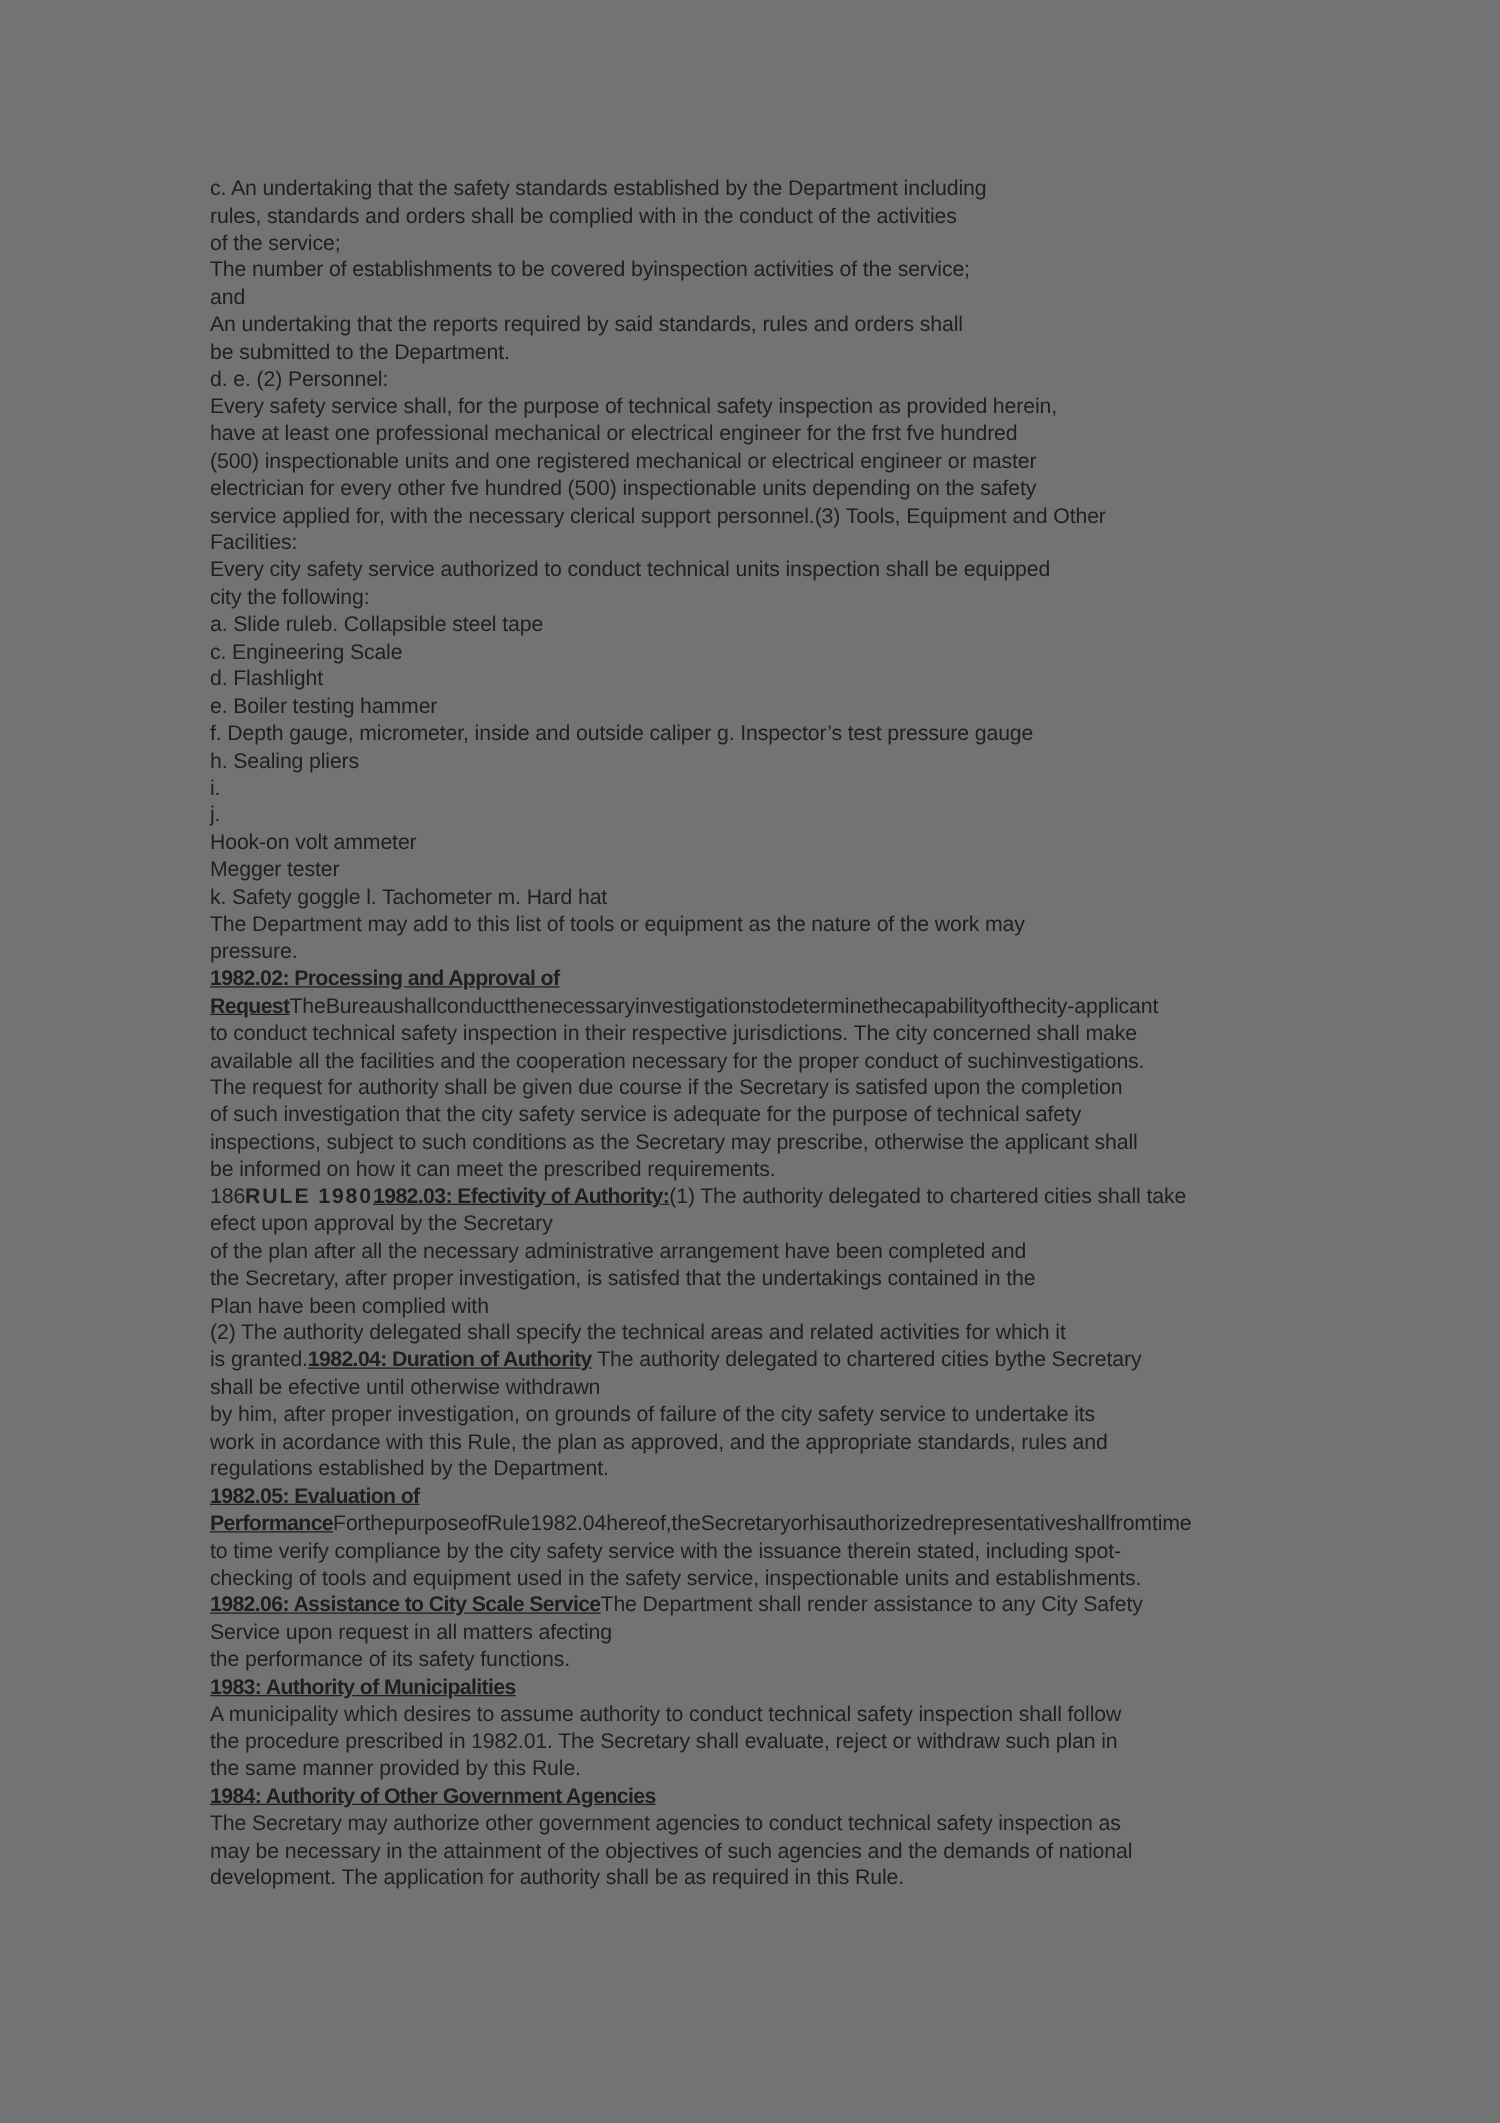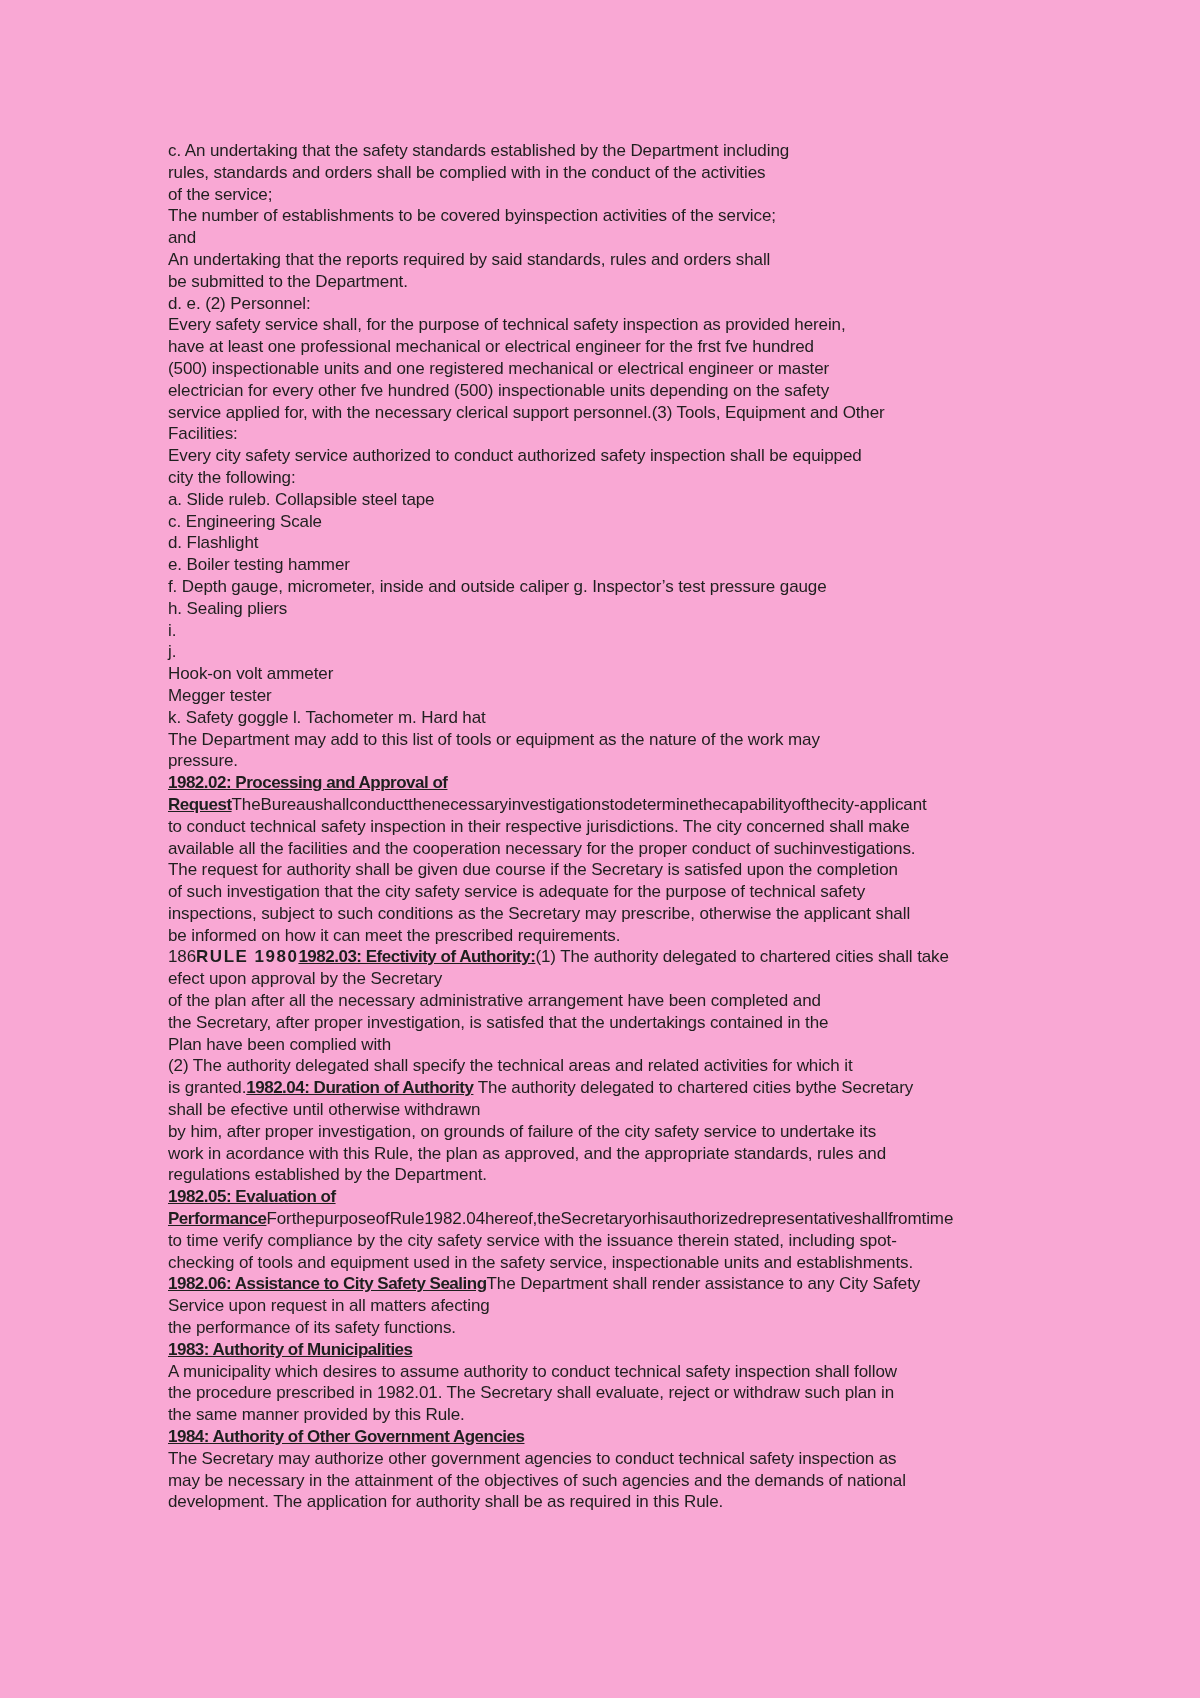--- a/index.html
+++ b/index.html
@@ -5,21 +5,21 @@
   html, body {
     margin: 0;
     padding: 0;
     background: #ffffff;
     font-family: "Liberation Sans", "DejaVu Sans", sans-serif;
   }
   .page {
     position: relative;
     width: 1200px;
     height: 1698px;
-    background: #f9a8d4;
+    background: #737373;
     overflow: hidden;
   }
   .doc-body {
     position: absolute;
     left: 168px;
     top: 140px;
     width: 890px;
     font-size: 17px;
     line-height: 21.8px;
     color: #1f1f1f;
@@ -51,21 +51,21 @@
       <div class="line"><span>and</span></div>
       <div class="line"><span>An undertaking that the reports required by said standards, rules and orders shall</span></div>
       <div class="line"><span>be submitted to the Department.</span></div>
       <div class="line"><span>d. e. (2) Personnel:</span></div>
       <div class="line"><span>Every safety service shall, for the purpose of technical safety inspection as provided herein,</span></div>
       <div class="line"><span>have at least one professional mechanical or electrical engineer for the frst fve hundred</span></div>
       <div class="line"><span>(500) inspectionable units and one registered mechanical or electrical engineer or master</span></div>
       <div class="line"><span>electrician for every other fve hundred (500) inspectionable units depending on the safety</span></div>
       <div class="line"><span>service applied for, with the necessary clerical support personnel.(3) Tools, Equipment and Other</span></div>
       <div class="line"><span>Facilities:</span></div>
-      <div class="line"><span>Every city safety service authorized to conduct authorized safety inspection shall be equipped</span></div>
+      <div class="line"><span>Every city safety service authorized to conduct technical units inspection shall be equipped</span></div>
       <div class="line"><span>city the following:</span></div>
       <div class="line"><span>a. Slide ruleb. Collapsible steel tape</span></div>
       <div class="line"><span>c. Engineering Scale</span></div>
       <div class="line"><span>d. Flashlight</span></div>
       <div class="line"><span>e. Boiler testing hammer</span></div>
       <div class="line"><span>f. Depth gauge, micrometer, inside and outside caliper g. Inspector’s test pressure gauge</span></div>
       <div class="line"><span>h. Sealing pliers</span></div>
       <div class="line"><span>i.</span></div>
       <div class="line"><span>j.</span></div>
       <div class="line"><span>Hook-on volt ammeter</span></div>
@@ -89,21 +89,21 @@
       <div class="line"><span>(2) The authority delegated shall specify the technical areas and related activities for which it</span></div>
       <div class="line"><span>is granted.</span><span class="b">1982.04: Duration of Authority</span><span> The authority delegated to chartered cities bythe Secretary</span></div>
       <div class="line"><span>shall be efective until otherwise withdrawn</span></div>
       <div class="line"><span>by him, after proper investigation, on grounds of failure of the city safety service to undertake its</span></div>
       <div class="line"><span>work in acordance with this Rule, the plan as approved, and the appropriate standards, rules and</span></div>
       <div class="line"><span>regulations established by the Department.</span></div>
       <div class="line"><span class="b">1982.05: Evaluation of</span></div>
       <div class="line"><span class="b">Performance</span><span>ForthepurposeofRule1982.04hereof,theSecretaryorhisauthorizedrepresentativeshallfromtime</span></div>
       <div class="line"><span>to time verify compliance by the city safety service with the issuance therein stated, including spot-</span></div>
       <div class="line"><span>checking of tools and equipment used in the safety service, inspectionable units and establishments.</span></div>
-      <div class="line"><span class="b">1982.06: Assistance to City Safety Sealing</span><span>The Department shall render assistance to any City Safety</span></div>
+      <div class="line"><span class="b">1982.06: Assistance to City Scale Service</span><span>The Department shall render assistance to any City Safety</span></div>
       <div class="line"><span>Service upon request in all matters afecting</span></div>
       <div class="line"><span>the performance of its safety functions.</span></div>
       <div class="line"><span class="b">1983: Authority of Municipalities</span></div>
       <div class="line"><span>A municipality which desires to assume authority to conduct technical safety inspection shall follow</span></div>
       <div class="line"><span>the procedure prescribed in 1982.01. The Secretary shall evaluate, reject or withdraw such plan in</span></div>
       <div class="line"><span>the same manner provided by this Rule.</span></div>
       <div class="line"><span class="b">1984: Authority of Other Government Agencies</span></div>
       <div class="line"><span>The Secretary may authorize other government agencies to conduct technical safety inspection as</span></div>
       <div class="line"><span>may be necessary in the attainment of the objectives of such agencies and the demands of national</span></div>
       <div class="line"><span>development. The application for authority shall be as required in this Rule.</span></div>

